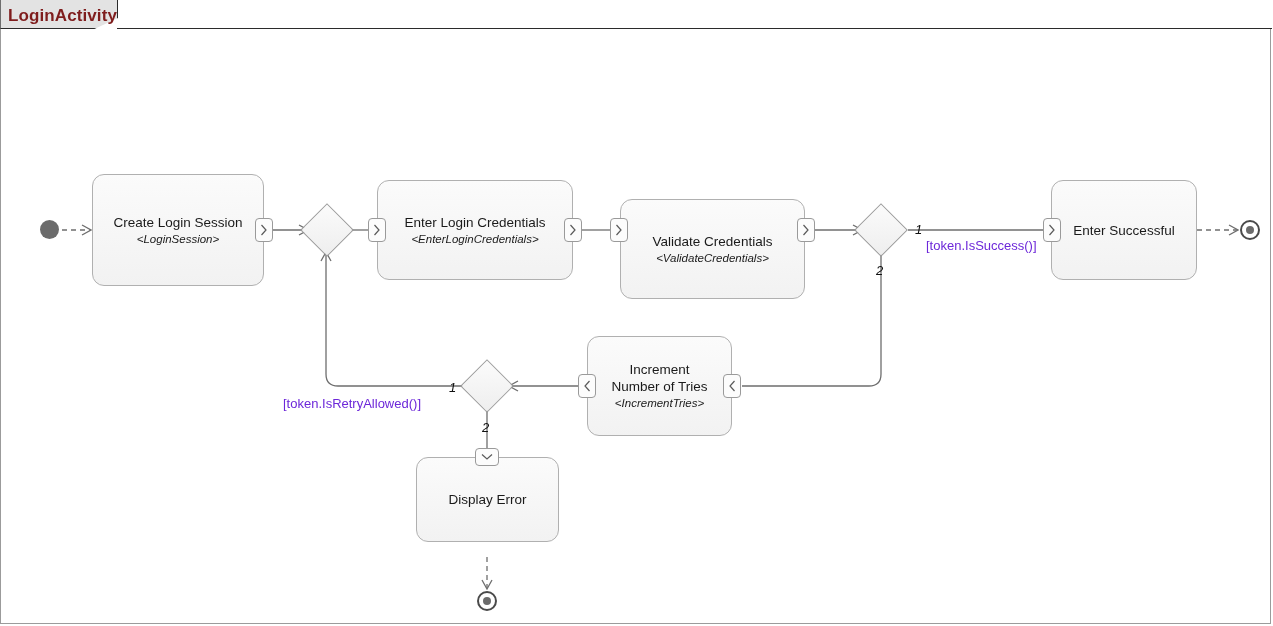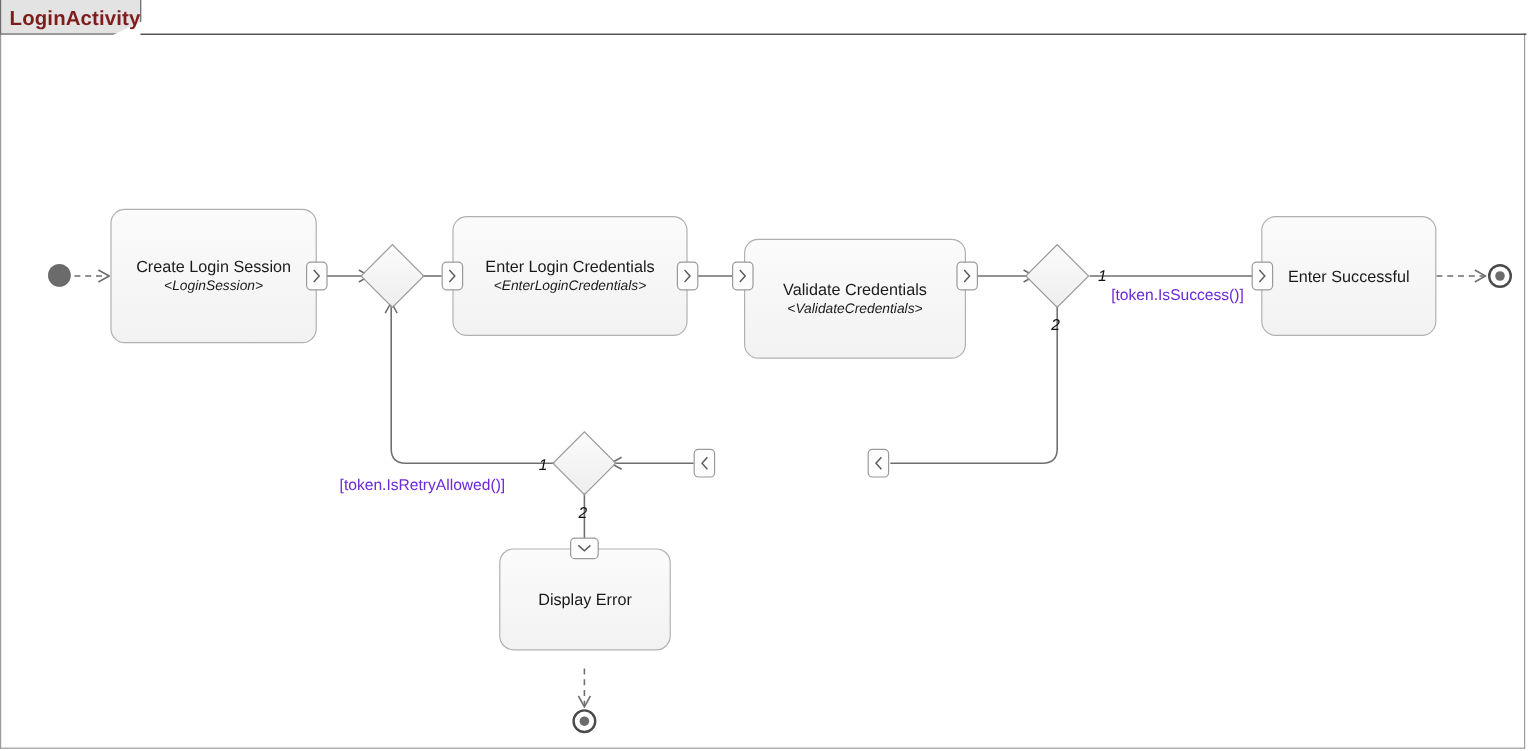--- a/index.html
+++ b/index.html
@@ -259,20 +259,25 @@
     <div class="name">Enter Successful</div>
   </div>
   <div class="pin" style="left:1043px; top:218px;">
     <svg width="8" height="12" viewBox="0 0 8 12">
         <path d="M1.5,1 L6,6 L1.5,11" fill="none" stroke="#5a5a5a" stroke-width="1.2"></path>
       </svg>
   </div>
 
   <div class="final-node" style="left:1240px; top:220px;"></div>
 
+  <div class="act" style="left:587px; top:336px; width:145px; height:100px;">
+    <div class="name">Increment
+Number of Tries</div>
+    <div class="stereo">&lt;IncrementTries&gt;</div>
+  </div>
   <div class="pin" style="left:578px; top:374px;">
     <svg width="8" height="12" viewBox="0 0 8 12">
         <path d="M6.5,1 L2,6 L6.5,11" fill="none" stroke="#5a5a5a" stroke-width="1.2"></path>
       </svg>
   </div>
   <div class="pin" style="left:723px; top:374px;">
     <svg width="8" height="12" viewBox="0 0 8 12">
         <path d="M6.5,1 L2,6 L6.5,11" fill="none" stroke="#5a5a5a" stroke-width="1.2"></path>
       </svg>
   </div>

